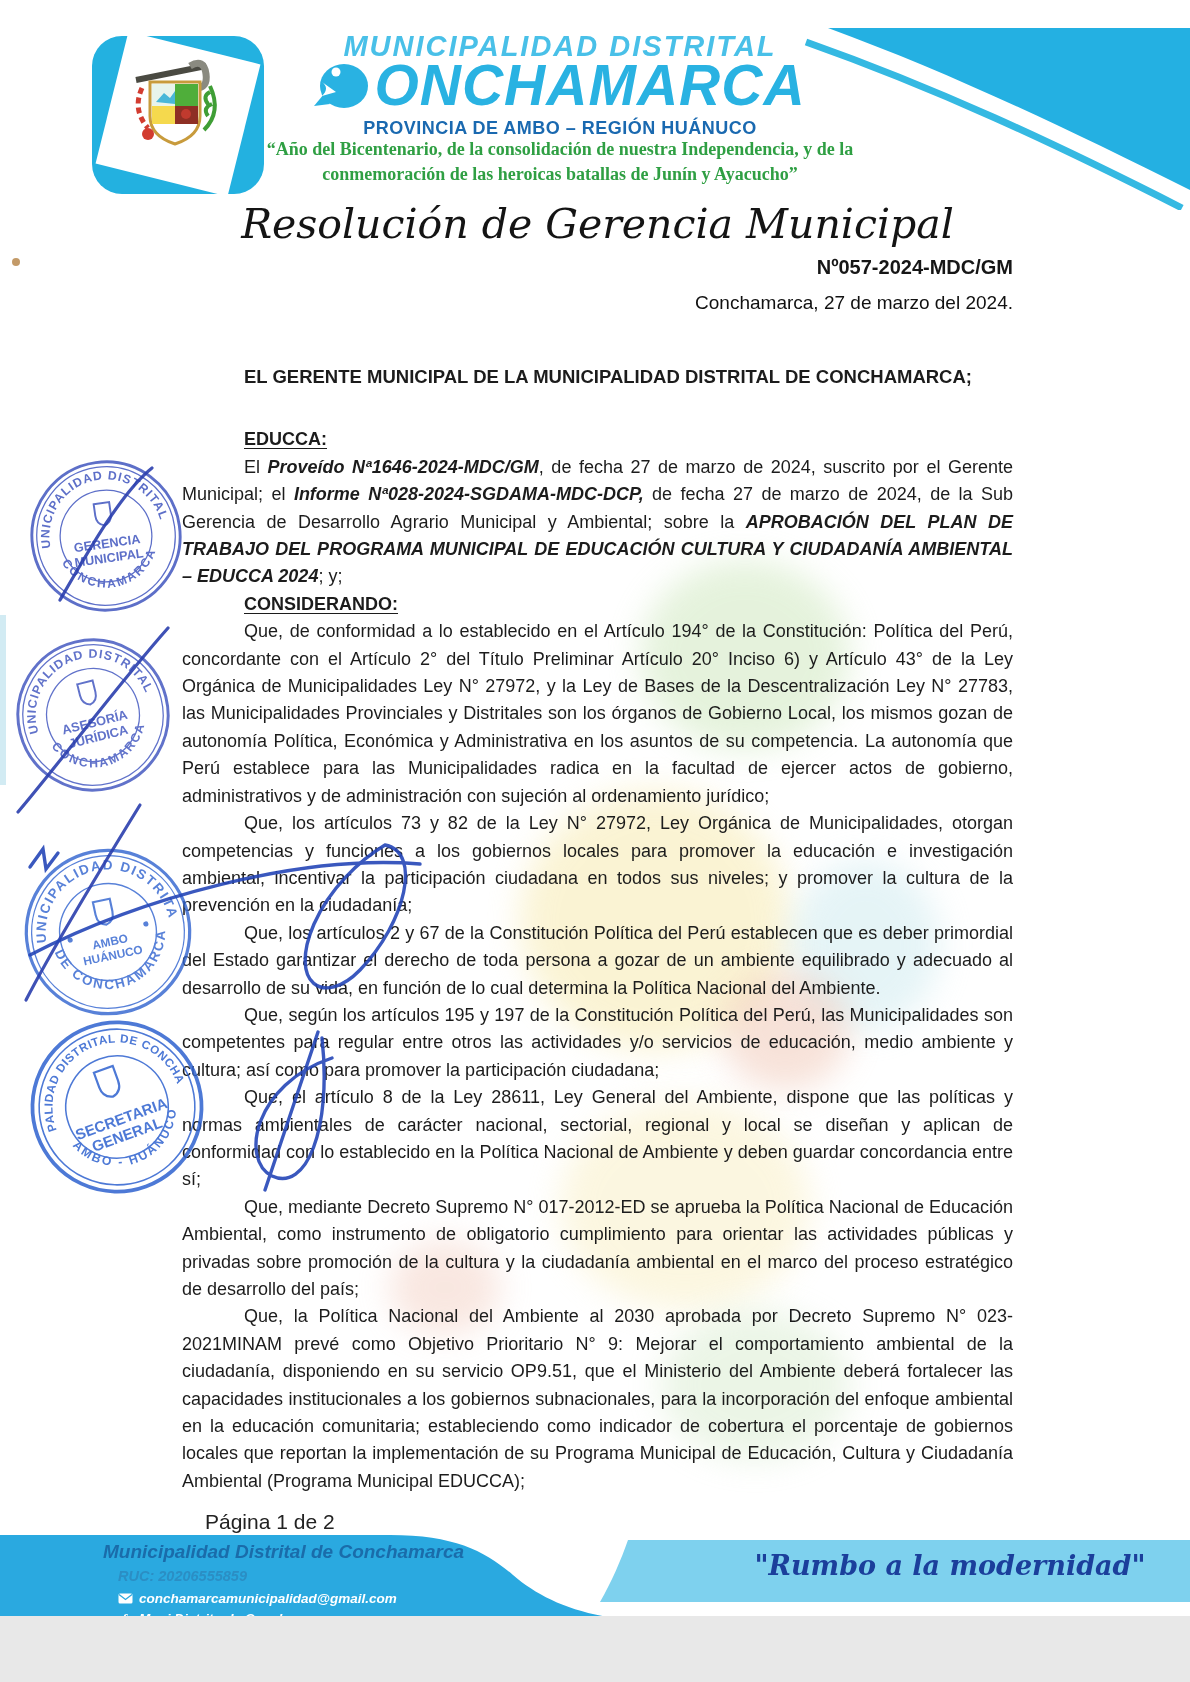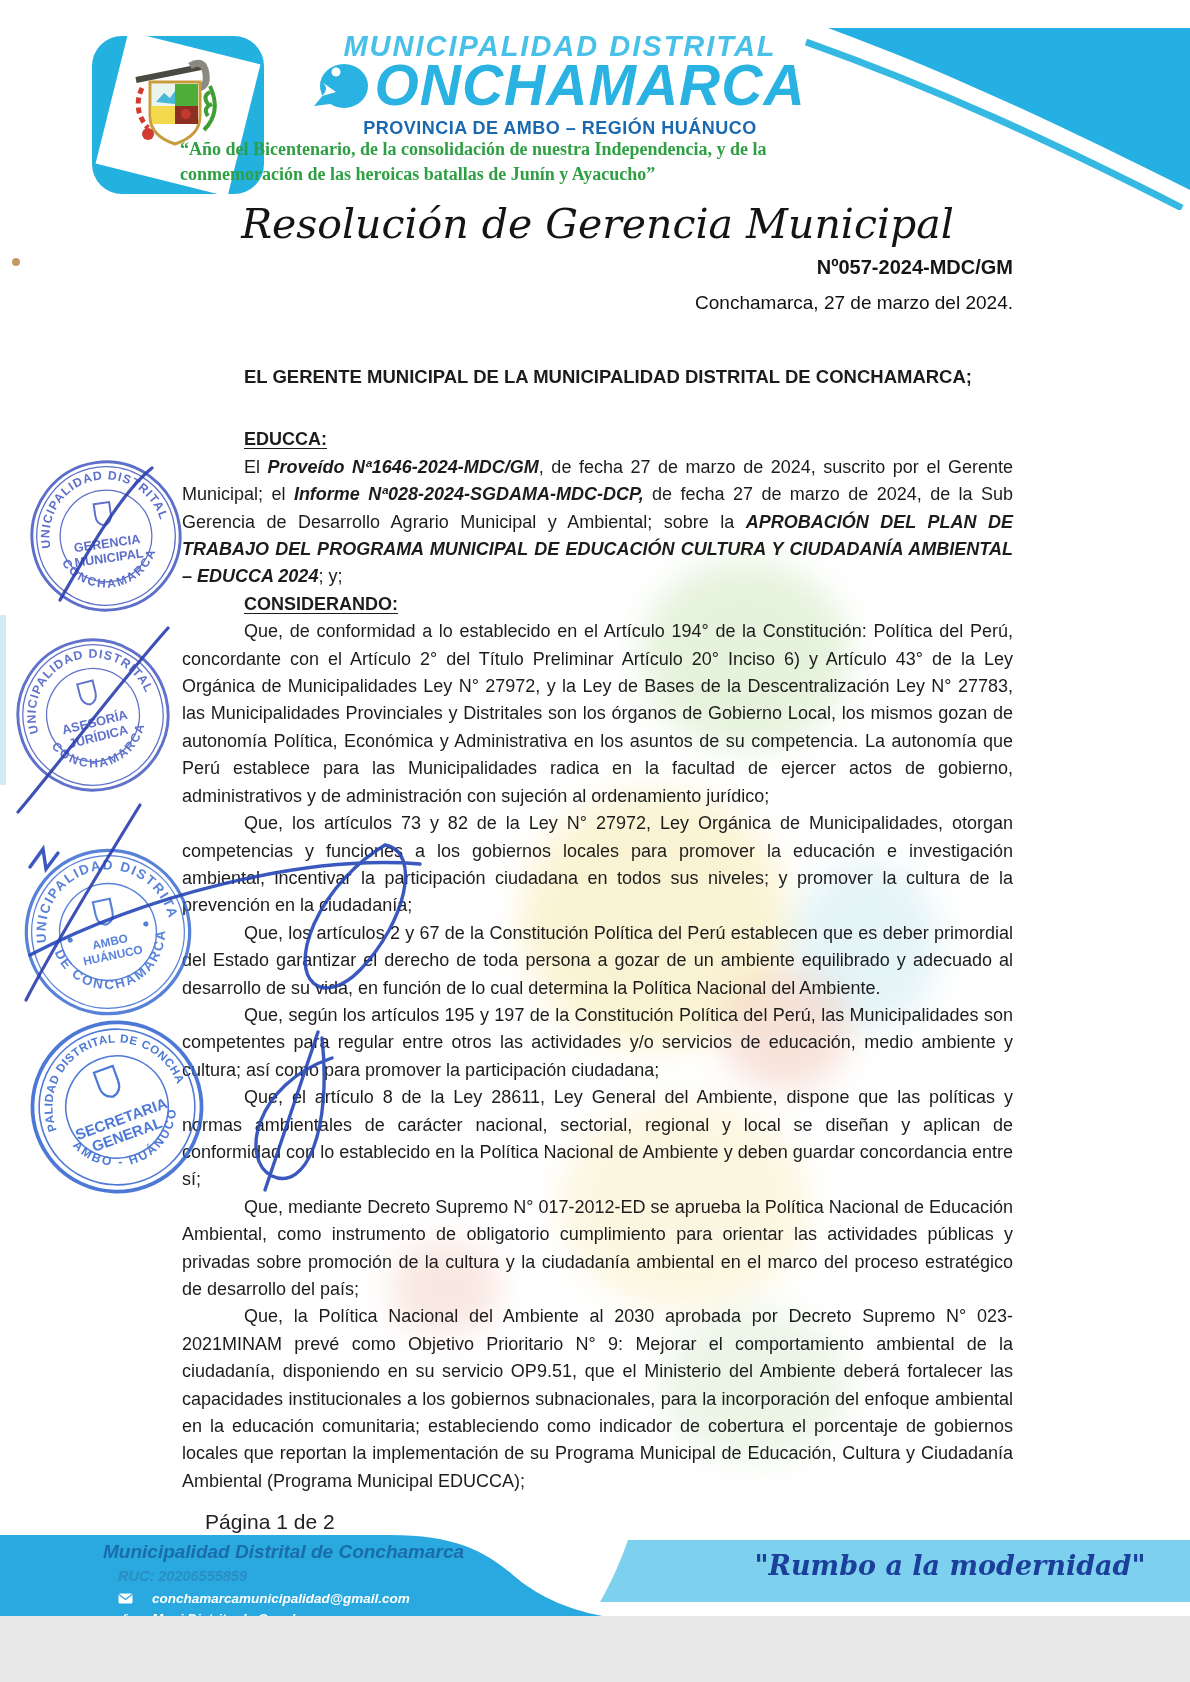--- a/index.html
+++ b/index.html
@@ -10,21 +10,21 @@
   .logo{position:absolute;left:92px;top:36px;width:172px;height:158px;background:#23b1e0;
         border-radius:30px;}
   .logo-inner{position:absolute;left:18px;top:10px;width:136px;height:136px;background:#fff;
         transform:rotate(14deg);}
   .logo svg{position:absolute;left:36px;top:22px;}
   .header-text{position:absolute;left:250px;top:30px;width:620px;text-align:center;}
   .h-line1{font-size:29px;font-style:italic;font-weight:600;color:#49c0e8;letter-spacing:2px;}
   .h-name{display:flex;align-items:center;justify-content:center;gap:4px;margin-top:-6px;}
   .h-name span{font-size:57px;font-weight:800;font-style:italic;color:#29b2e2;letter-spacing:1px;line-height:1;}
   .h-prov{font-size:18px;font-weight:700;color:#1a69b0;letter-spacing:.5px;margin-top:4px;}
-  .quote{position:absolute;left:180px;top:137px;width:760px;
+  .quote{position:absolute;left:180px;top:137px;width:760px;text-align:center;
          font-family:"Liberation Serif",serif;font-weight:700;font-size:18px;line-height:25px;color:#2f9f43;}
   
   .doc-title{position:absolute;left:182px;top:200px;width:831px;text-align:center;
              font-family:"DejaVu Serif",serif;font-style:italic;font-weight:400;font-size:41px;color:#141414;}
   .doc-number{position:absolute;left:182px;top:256px;width:831px;text-align:right;
               font-size:20px;font-weight:700;color:#161616;}
   .dateline{position:absolute;left:182px;top:292px;width:831px;text-align:right;font-size:19px;color:#111;}
   
   .doc-body{position:absolute;left:182px;top:363px;width:831px;font-size:18px;line-height:27.4px;
             text-align:justify;color:#1c1c1c;}
@@ -40,21 +40,21 @@
   
   .stamp{position:absolute;pointer-events:none;}
   .sig-layer{position:absolute;left:0;top:430px;pointer-events:none;}
   .dot{position:absolute;left:12px;top:258px;width:8px;height:8px;border-radius:50%;background:#b9884d;opacity:.85;}
   .edge-sliver{position:absolute;left:0;top:615px;width:6px;height:170px;background:#bfe2ee;opacity:.7;}
   
   .footer-svg{position:absolute;left:0;top:1522px;width:1190px;height:160px;}
   .f-org{position:absolute;left:103px;top:1541px;font-size:19px;font-weight:700;font-style:italic;color:#1a6caa;}
   .f-ruc{position:absolute;left:118px;top:1568px;font-size:14.5px;font-weight:700;font-style:italic;color:#2b8ec4;}
   .f-rows{position:absolute;left:118px;top:1589px;}
-  .f-row{display:flex;align-items:center;gap:19px;height:19.5px;color:#ffffff;
+  .f-row{display:flex;align-items:center;gap:6px;height:19.5px;color:#ffffff;
          font-size:13.5px;font-style:italic;font-weight:600;}
   .f-row svg{flex:0 0 auto;}
   .slogan{position:absolute;left:720px;top:1550px;width:460px;text-align:center;
           font-family:"DejaVu Serif",serif;font-style:italic;font-weight:700;font-size:27px;color:#1b3f9b;}
   .gestion{position:absolute;left:720px;top:1631px;width:390px;text-align:center;
            font-size:21.5px;font-weight:800;color:#ffffff;letter-spacing:1.5px;}
   .stext{font-family:"Liberation Sans",sans-serif;font-weight:700;}
 </style>
 </head>
 <body>

